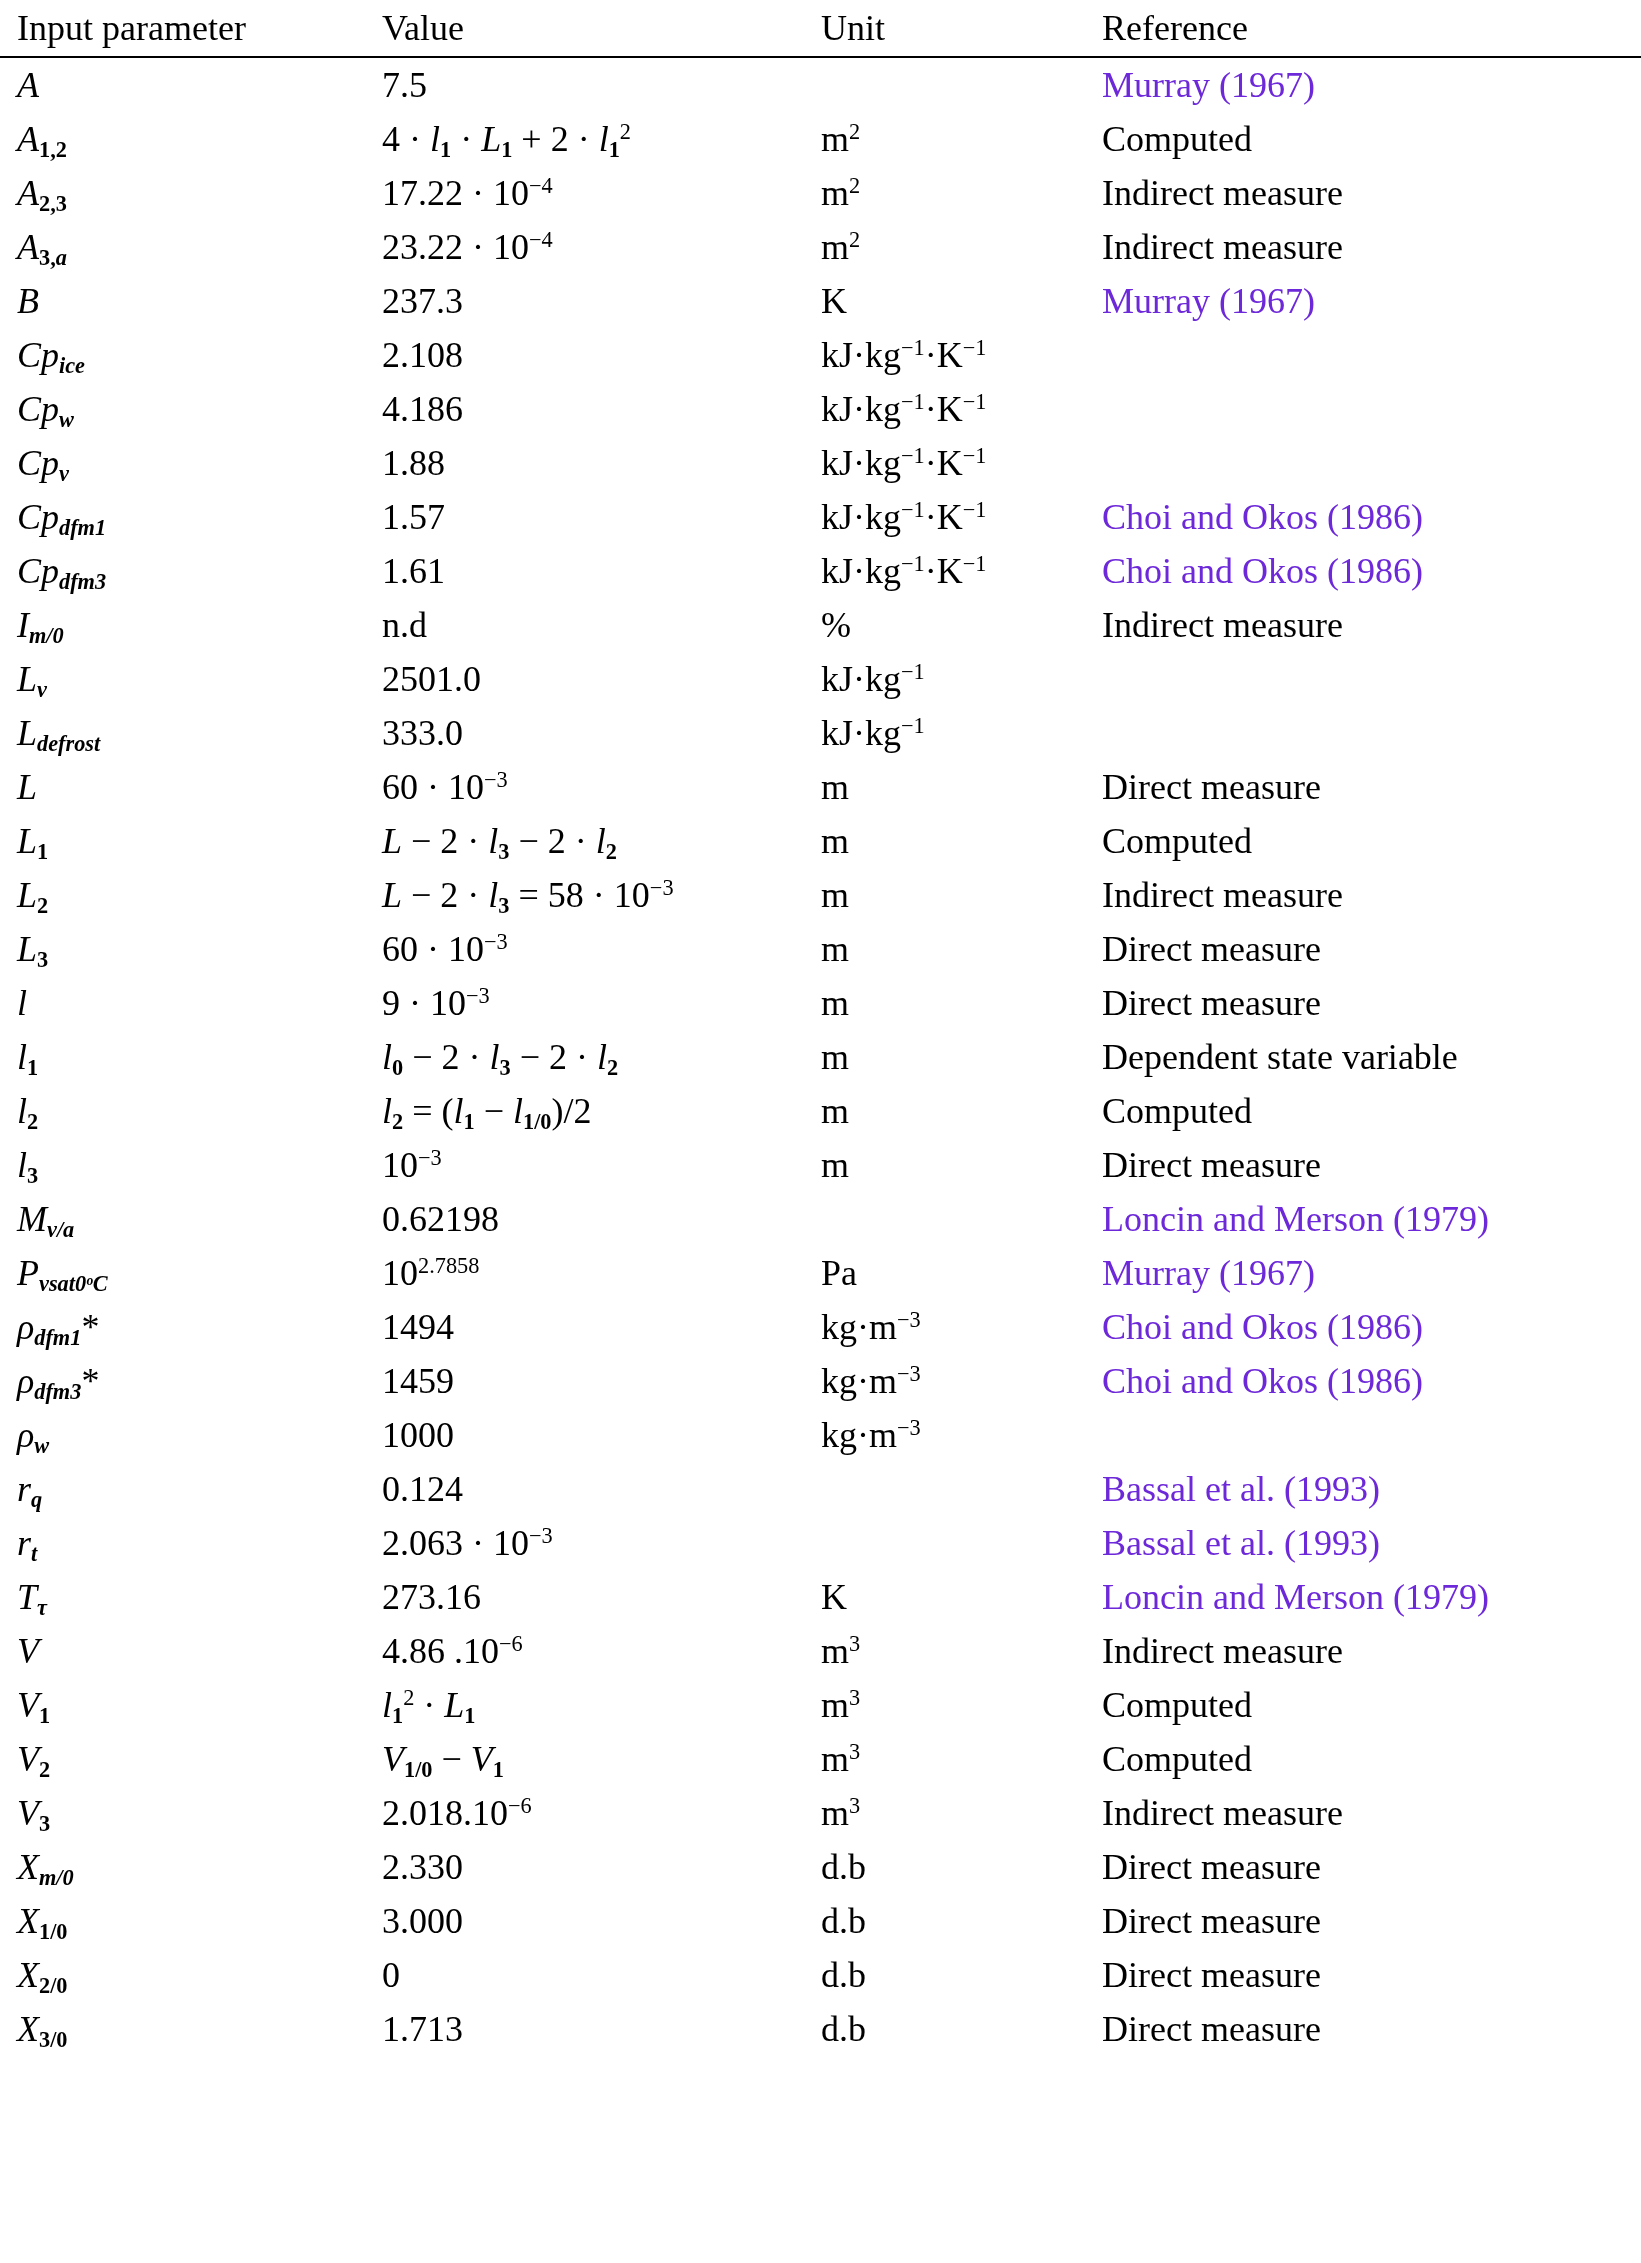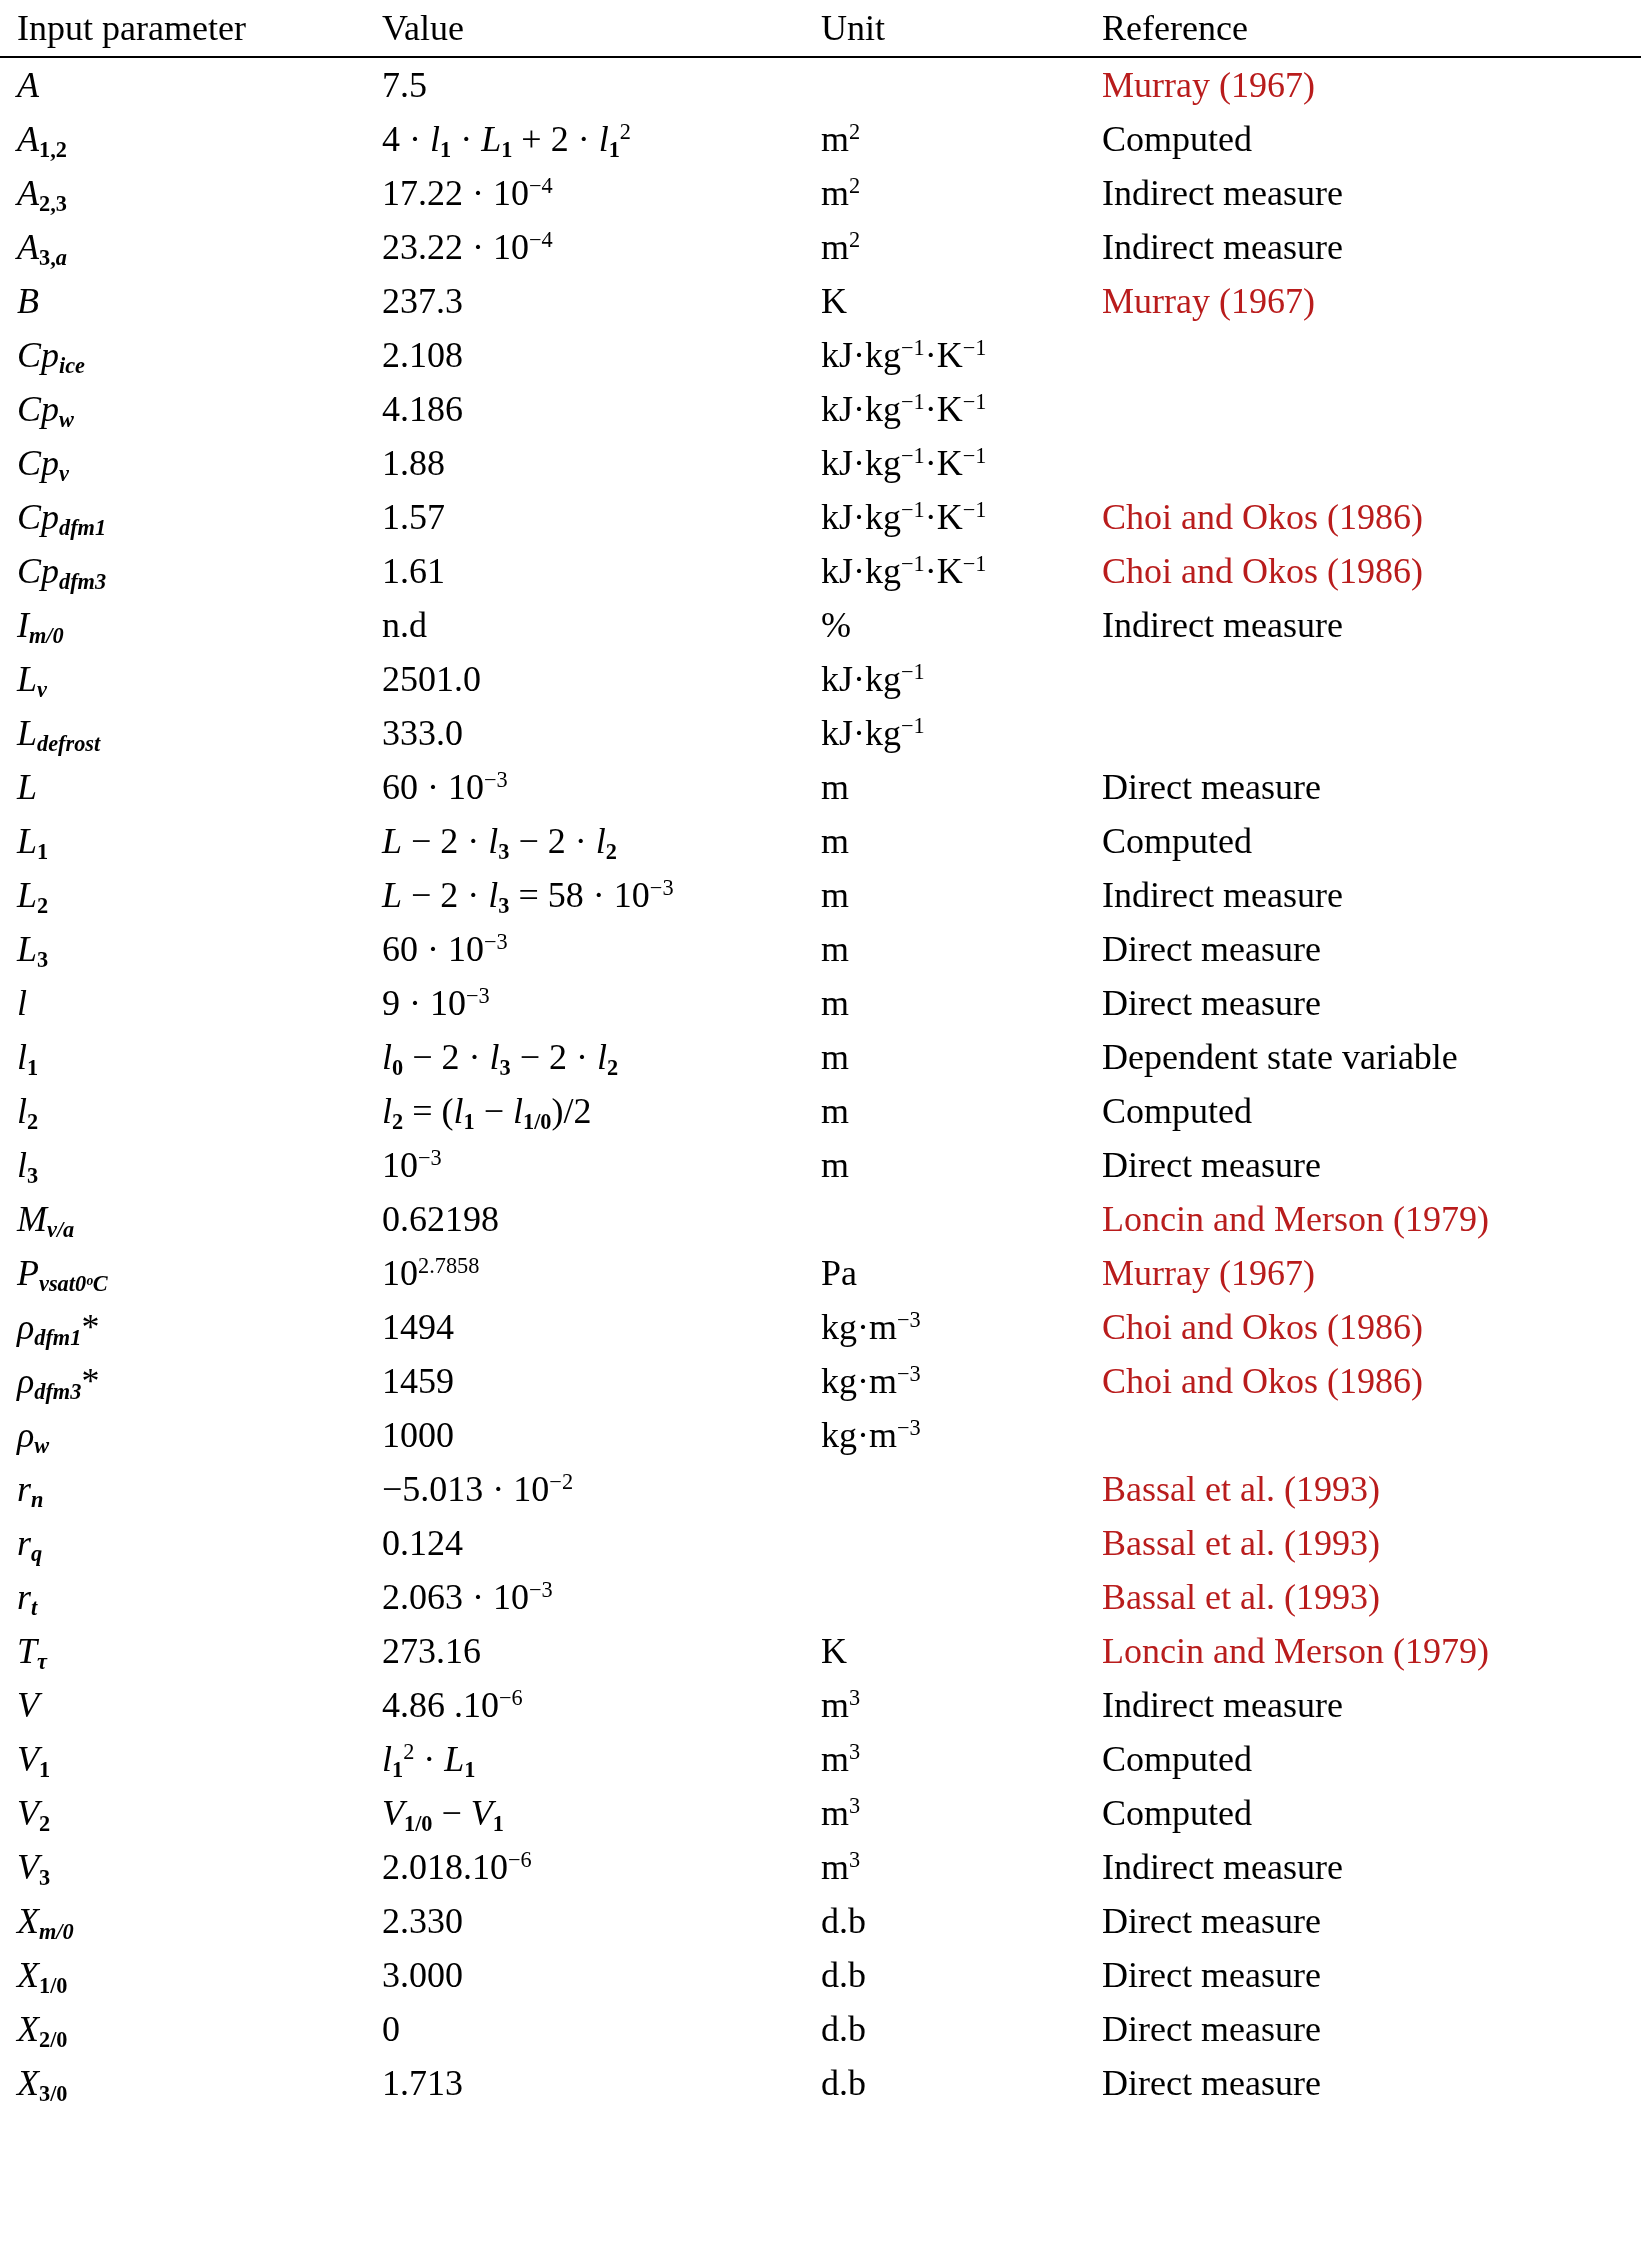--- a/index.html
+++ b/index.html
@@ -47,21 +47,21 @@
     vertical-align: -0.25em;
     line-height: 0;
     font-weight: bold;
   }
   sup {
     font-size: 62%;
     vertical-align: 0.55em;
     line-height: 0;
   }
   sub.it, sup.it { font-style: italic; }
-  .link { color: #b91c1c; }
+  .link { color: #6d28d9; }
 </style>
 </head>
 <body>
 
 <div class="page">
   <table class="param-table">
     <colgroup>
       <col class="c-param">
       <col class="c-value">
       <col class="c-unit">
@@ -226,26 +226,20 @@
           <td><span>kg·m</span><sup>−3</sup></td>
           <td><span class="link">Choi and Okos (1986)</span></td>
         </tr>
         <tr>
           <td><span class="it">ρ</span><sub class="it">w</sub></td>
           <td><span>1000</span></td>
           <td><span>kg·m</span><sup>−3</sup></td>
           <td></td>
         </tr>
         <tr>
-          <td><span class="it">r</span><sub class="it">n</sub></td>
-          <td><span>−5.013 · 10</span><sup>−2</sup></td>
-          <td></td>
-          <td><span class="link">Bassal et al. (1993)</span></td>
-        </tr>
-        <tr>
           <td><span class="it">r</span><sub class="it">q</sub></td>
           <td><span>0.124</span></td>
           <td></td>
           <td><span class="link">Bassal et al. (1993)</span></td>
         </tr>
         <tr>
           <td><span class="it">r</span><sub class="it">t</sub></td>
           <td><span>2.063 · 10</span><sup>−3</sup></td>
           <td></td>
           <td><span class="link">Bassal et al. (1993)</span></td>

